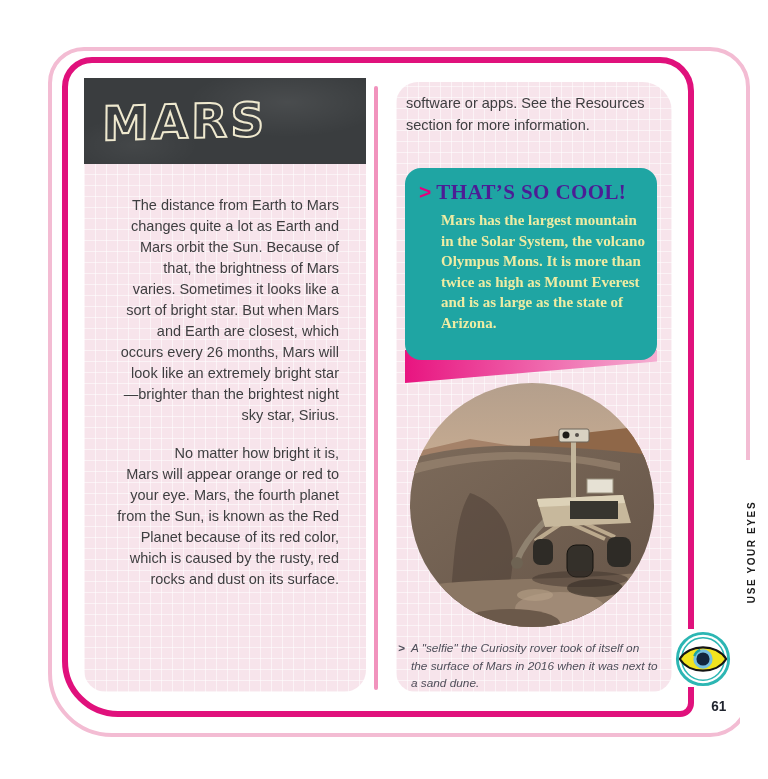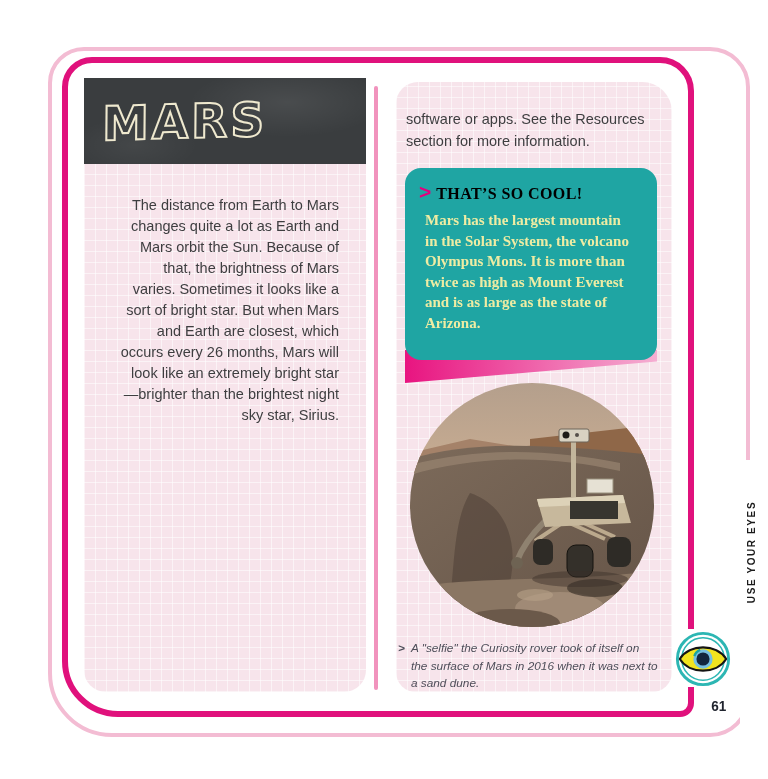--- a/index.html
+++ b/index.html
@@ -62,41 +62,41 @@
     position:absolute;left:374px;top:86px;width:4px;height:604px;
     background:#F193BD;border-radius:2px;
   }
 
   .right-panel{
     position:absolute;left:396px;top:82px;width:276px;height:610px;
     border-radius:22px 30px 20px 20px;
   }
   .intro-text{
     position:absolute;left:406px;top:92px;width:252px;
-    font-size:14.5px;line-height:22px;color:#3E3E40;margin-top:16px;
+    font-size:14.5px;line-height:22px;color:#3E3E40;
   }
 
   
   .callout-shadow{
     position:absolute;left:405px;top:350px;width:252px;height:33px;
     background:linear-gradient(90deg,#E81480,#F5AED2);
     clip-path:polygon(0 0,100% 0,100% 35%,0 100%);
   }
   .callout{
     position:absolute;left:405px;top:168px;width:252px;height:192px;
     background:#1FA5A3;border-radius:16px;
   }
   .callout-title-row{
     position:absolute;left:14px;top:12px;display:flex;align-items:baseline;
     font-family:"Liberation Serif",serif;font-weight:700;
   }
   .callout-marker{color:#E5007E;font-size:21px;margin-right:5px;font-family:"Liberation Sans",sans-serif;font-weight:800;}
-  .callout-title{color:#000000;font-size:16px;letter-spacing:.4px;}
+  .callout-title{color:#4c1d95;font-size:21px;letter-spacing:.4px;}
   .callout-body{
-    position:absolute;left:20px;top:42px;width:206px;
+    position:absolute;left:36px;top:42px;width:206px;
     font-family:"Liberation Serif",serif;font-weight:700;
     font-size:15px;line-height:20.5px;color:#EFECA3;
   }
 
   
   .rover-photo{position:absolute;left:410px;top:383px;}
 
   
   .caption{
     position:absolute;left:398px;top:640px;width:260px;
@@ -131,20 +131,21 @@
   <div class="mask mask-outer-right"></div>
   <div class="mask mask-inner-right"></div>
 
   <div class="header-board">
     <div class="header-title">MARS</div>
   </div>
 
   <div class="left-panel grid-panel">
     <div class="left-text">
       <p>The distance from Earth to Mars changes quite a lot as Earth and Mars orbit the Sun. Because of that, the brightness of Mars varies. Sometimes it looks like a sort of bright star. But when Mars and Earth are closest, which occurs every 26 months, Mars will look like an extremely bright star—brighter than the brightest night sky star, Sirius.</p>
+      <p>No matter how bright it is, Mars will appear orange or red to your eye. Mars, the fourth planet from the Sun, is known as the Red Planet because of its red color, which is caused by the rusty, red rocks and dust on its surface.</p>
     </div>
   </div>
 
   <div class="divider"></div>
 
   <div class="right-panel grid-panel"></div>
   <div class="intro-text">software or apps. See the Resources section for more information.</div>
 
   <div class="callout-shadow"></div>
   <div class="callout">

